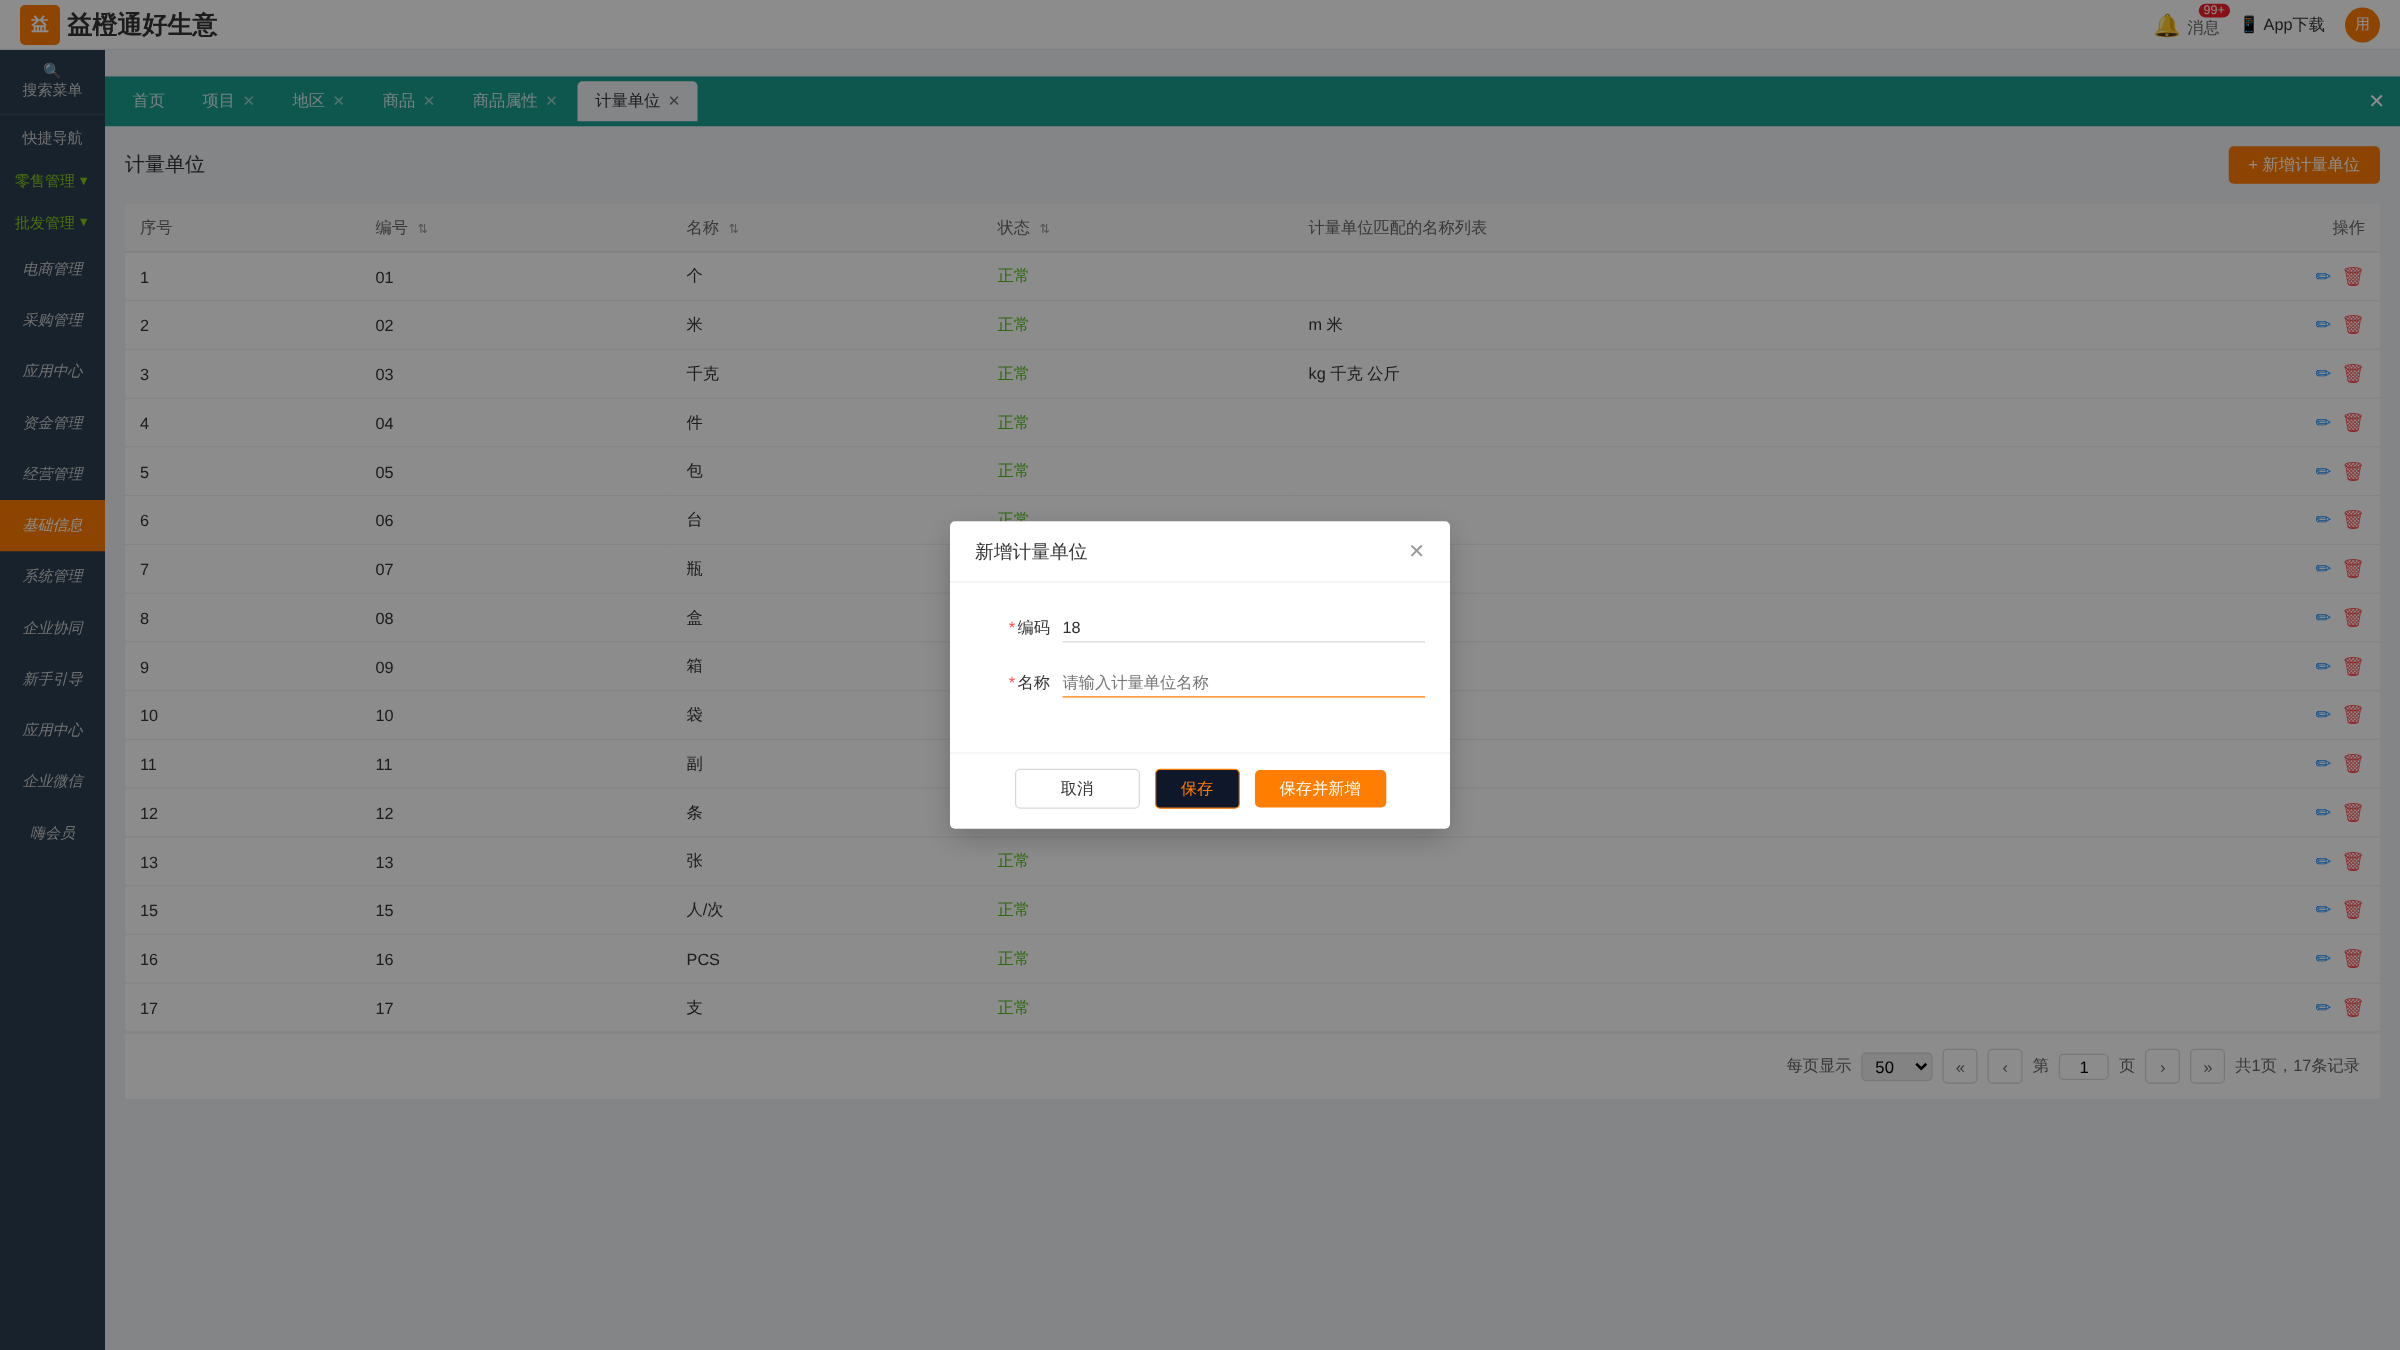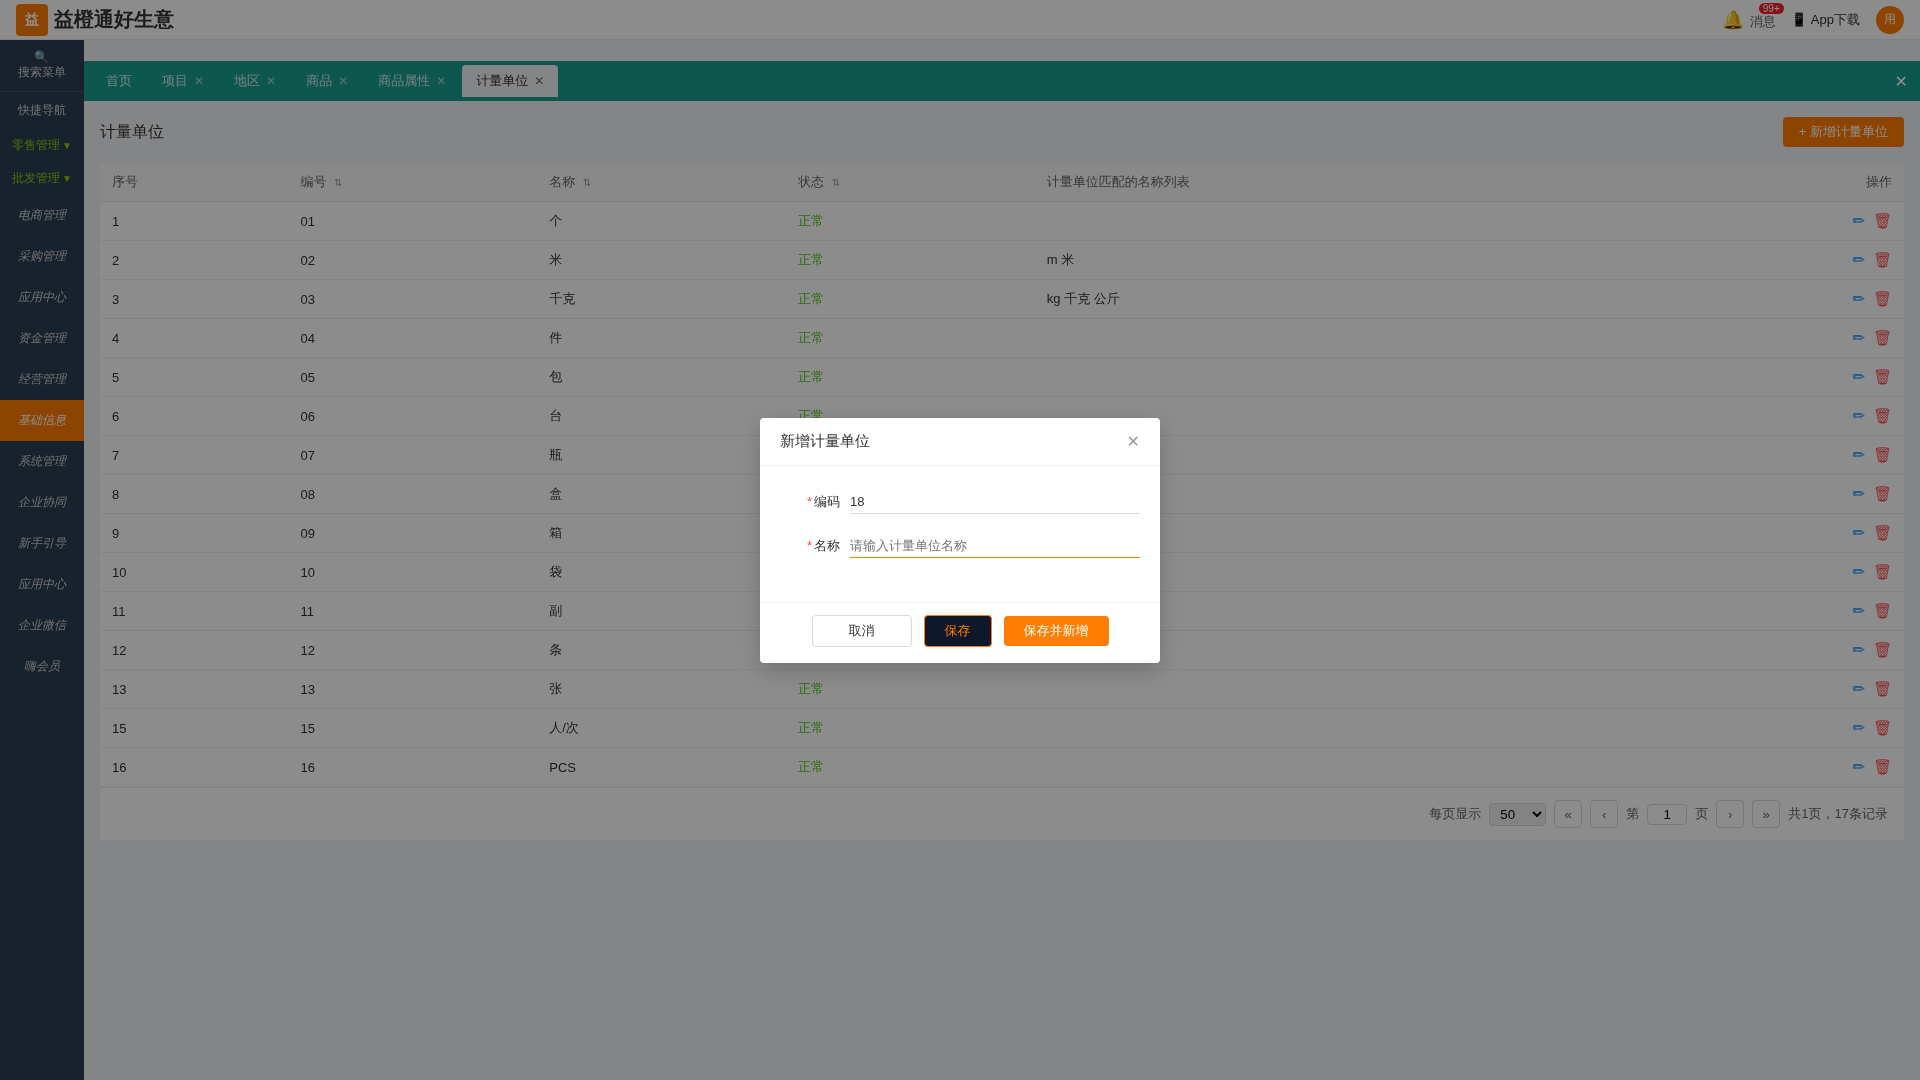--- a/index.html
+++ b/index.html
@@ -394,20 +394,33 @@
       <td>PCS</td>
       <td><span class="status-normal">正常</span></td>
       <td></td>
       <td style="text-align:right;">
         <div class="action-btns" style="justify-content:flex-end;">
           <span class="action-edit" title="编辑">✏</span>
           <span class="action-delete" title="删除">🗑</span>
         </div>
       </td>
     </tr>
+              <tr>
+      <td>17</td>
+      <td>17</td>
+      <td>支</td>
+      <td><span class="status-normal">正常</span></td>
+      <td></td>
+      <td style="text-align:right;">
+        <div class="action-btns" style="justify-content:flex-end;">
+          <span class="action-edit" title="编辑">✏</span>
+          <span class="action-delete" title="删除">🗑</span>
+        </div>
+      </td>
+    </tr>
             </tbody>
         </table>
       </div>
 
       <div class="pagination">
         <span>每页显示</span>
         <select class="page-size-select">
           <option>50</option>
           <option>10</option>
           <option>20</option>

